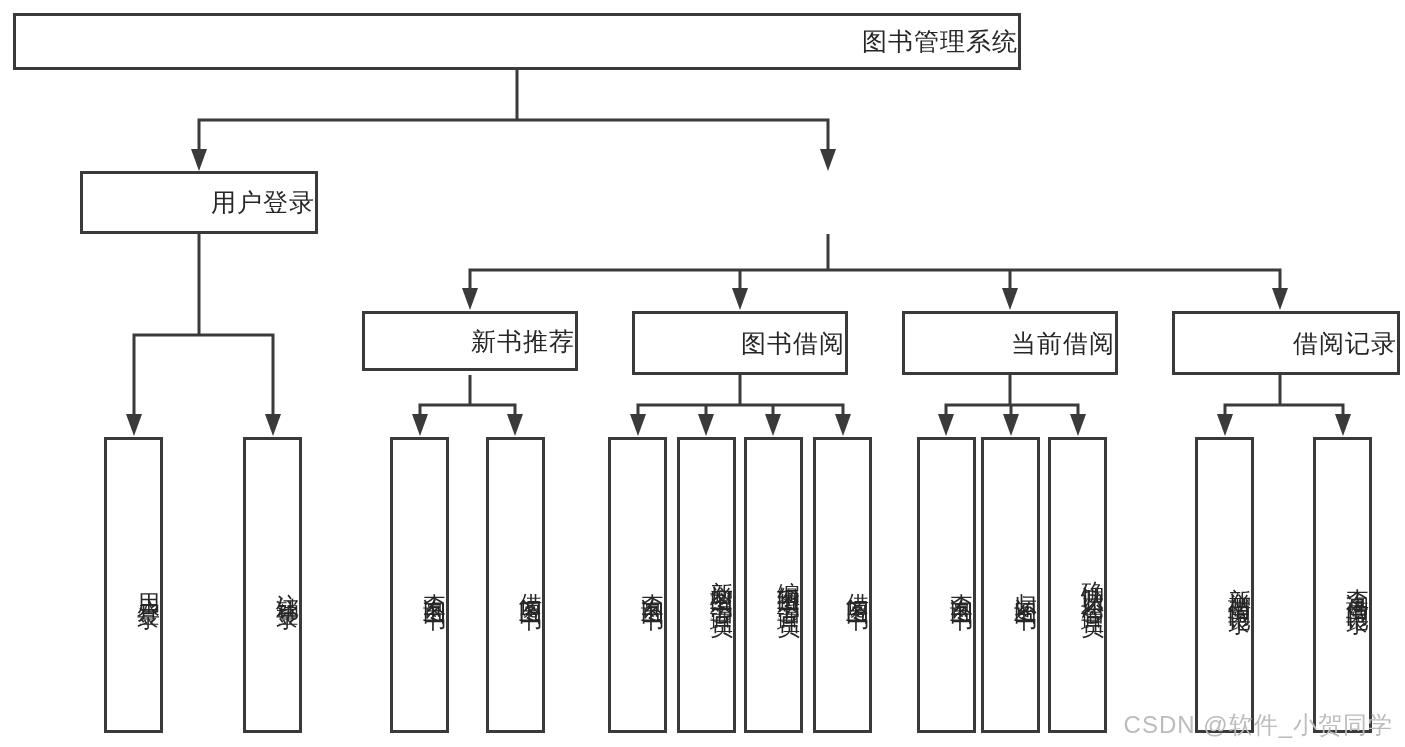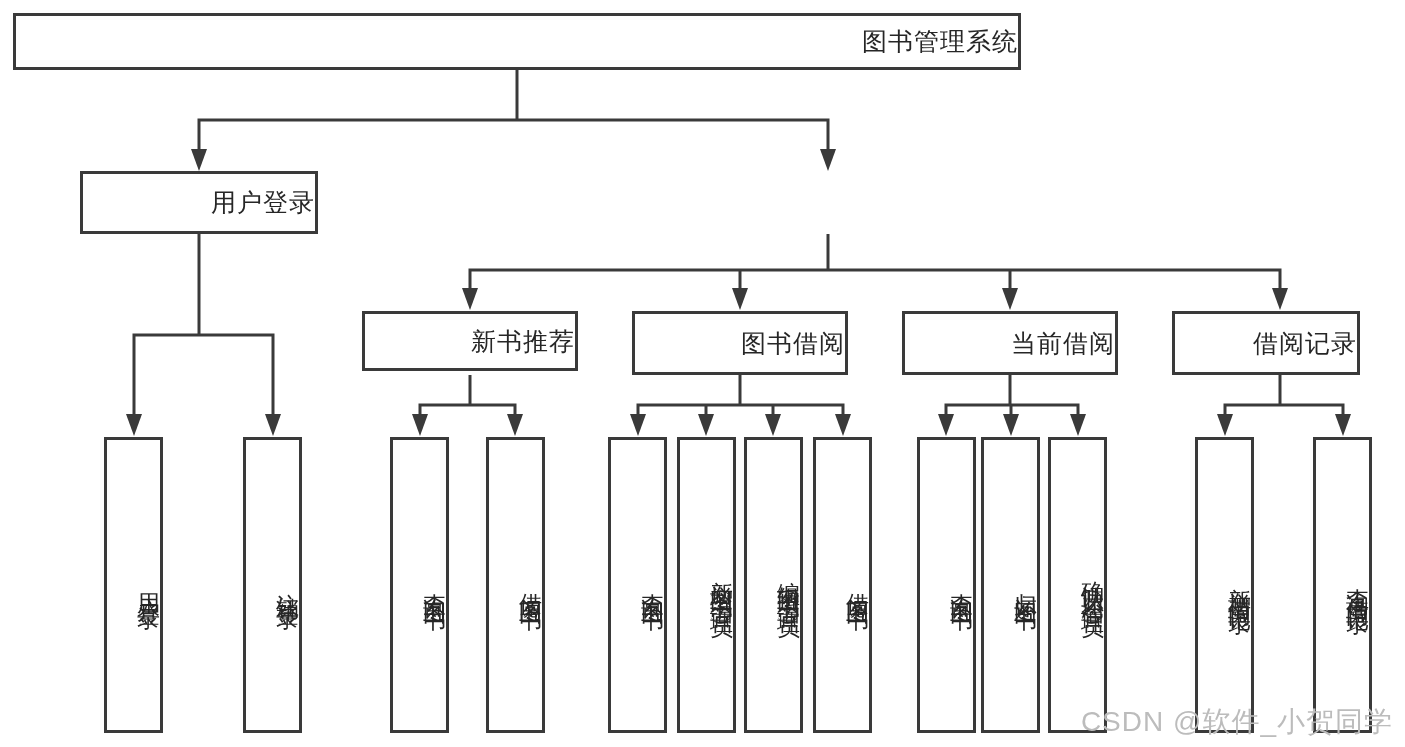--- a/index.html
+++ b/index.html
@@ -35,21 +35,21 @@
   .vbox span{
     writing-mode:vertical-rl;
     text-orientation:mixed;
     font-size:23px;
     letter-spacing:5px;
     line-height:1;
   }
   #watermark{
     position:absolute;
     right:12px;bottom:6px;
-    font-size:28px;
+    font-size:24px;
     color:#bcbcbc;
     letter-spacing:1px;
     z-index:5;
     white-space:nowrap;
   }
 </style>
 </head>
 <body>
 
 <div id="stage">
@@ -112,21 +112,21 @@
 
   <div class="box" style="left:362px;top:311px;width:216px;height:60px;">
     <span>新书推荐</span>
   </div>
   <div class="box" style="left:632px;top:311px;width:216px;height:64px;">
     <span>图书借阅</span>
   </div>
   <div class="box" style="left:902px;top:311px;width:216px;height:64px;padding-left:8px;">
     <span>当前借阅</span>
   </div>
-  <div class="box" style="left:1172px;top:311px;width:188px;height:64px;">
+  <div class="box" style="left:1172px;top:311px;width:228px;height:64px;">
     <span>借阅记录</span>
   </div>
 
   <div class="box vbox" style="left:104px;top:437px;width:59px;height:296px;">
     <span>用户登录</span>
   </div>
   <div class="box vbox" style="left:243px;top:437px;width:59px;height:296px;">
     <span>注销登录</span>
   </div>
 

